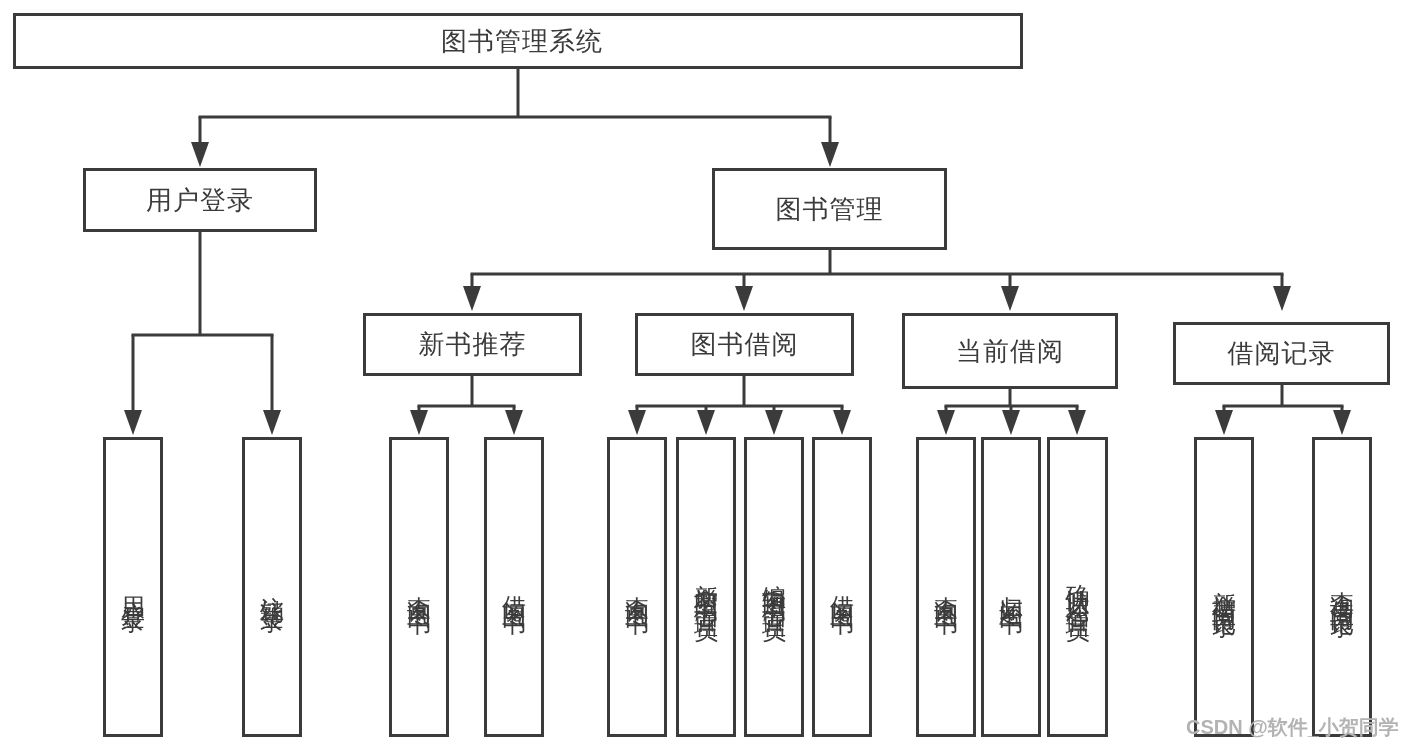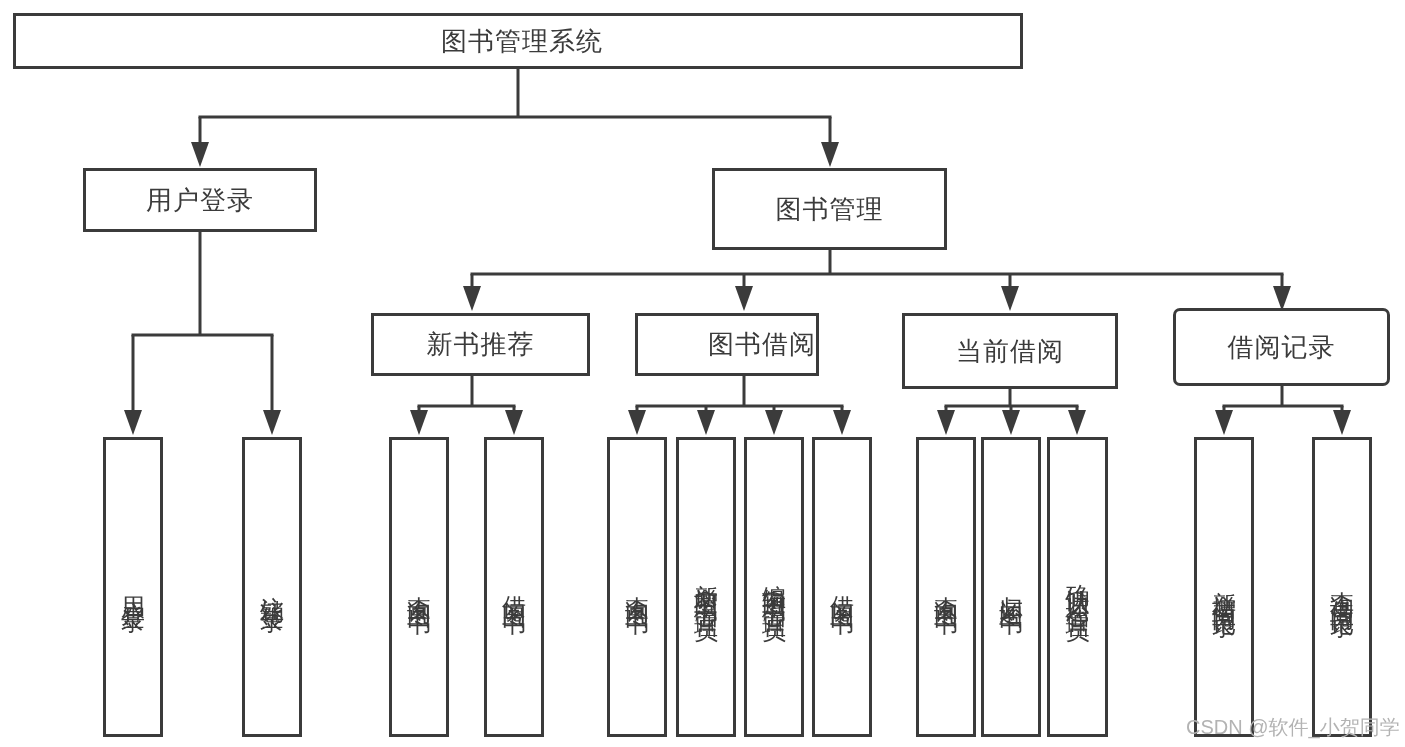--- a/index.html
+++ b/index.html
@@ -13,21 +13,21 @@
     border:3px solid #3b3b3b; color:#3b3b3b;
     display:flex; align-items:center; justify-content:center;
   }
   .hlabel { font-size:26px; letter-spacing:1px; white-space:nowrap; }
   .vtext {
     writing-mode:vertical-rl; text-orientation:mixed;
     font-size:24px; letter-spacing:5px; line-height:1;
   }
   .watermark {
     position:absolute; left:1186px; top:714px; width:212px;
-    font-size:20px; color:#b3b3b3; white-space:nowrap; z-index:5;
+    font-size:20px; color:#b3b3b3; white-space:nowrap; z-index:5;font-weight:bold;
   }
 </style>
 </head>
 <body>
 
 <div class="canvas">
 
   <svg class="connector-layer" width="1405" height="747" viewBox="0 0 1405 747" xmlns="http://www.w3.org/2000/svg">
     <g stroke="#3b3b3b" stroke-width="3">
 
@@ -97,30 +97,30 @@
     <span class="hlabel">图书管理系统</span>
   </div>
 
   <div class="node" style="left:83px; top:168px; width:234px; height:64px;">
     <span class="hlabel">用户登录</span>
   </div>
   <div class="node" style="left:712px; top:168px; width:235px; height:82px;">
     <span class="hlabel">图书管理</span>
   </div>
 
-  <div class="node" style="left:363px; top:313px; width:219px; height:63px;margin-left:8px;">
+  <div class="node" style="left:363px; top:313px; width:219px; height:63px;">
     <span class="hlabel">新书推荐</span>
   </div>
-  <div class="node" style="left:635px; top:313px; width:184px; height:63px;justify-content:flex-end;">
+  <div class="node" style="left:635px; top:313px; width:219px; height:63px;">
     <span class="hlabel">图书借阅</span>
   </div>
   <div class="node" style="left:902px; top:313px; width:216px; height:76px;">
     <span class="hlabel">当前借阅</span>
   </div>
-  <div class="node" style="left:1173px; top:308px; width:217px; height:78px;border-radius:7px;">
+  <div class="node" style="left:1173px; top:322px; width:217px; height:63px;">
     <span class="hlabel">借阅记录</span>
   </div>
 
   <div class="node" style="left:103px; top:437px; width:60px; height:300px;">
     <span class="vtext">用户登录</span>
   </div>
   <div class="node" style="left:242px; top:437px; width:60px; height:300px;">
     <span class="vtext">注销登录</span>
   </div>
 

